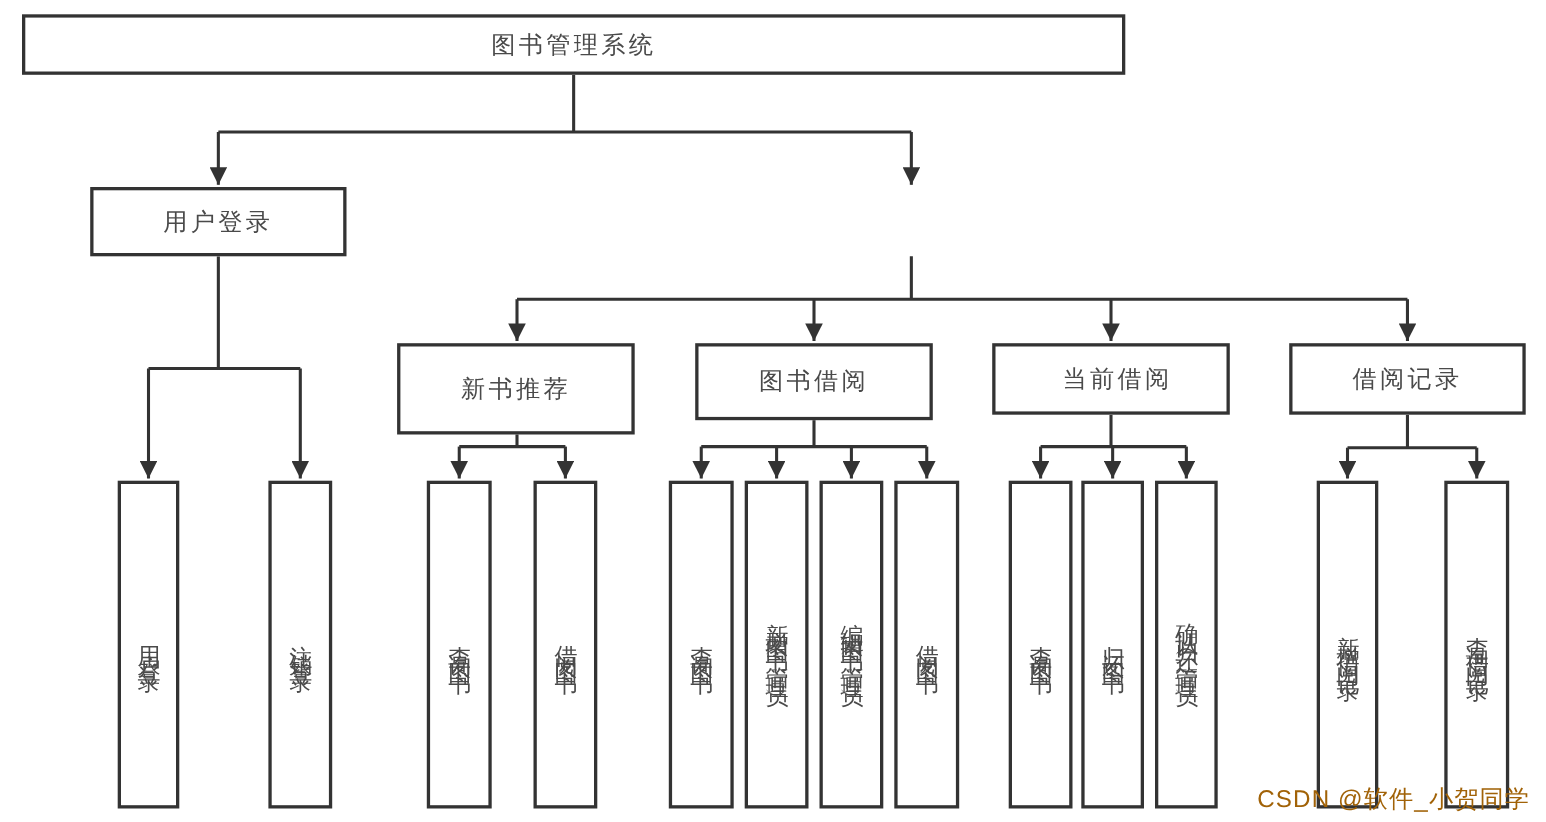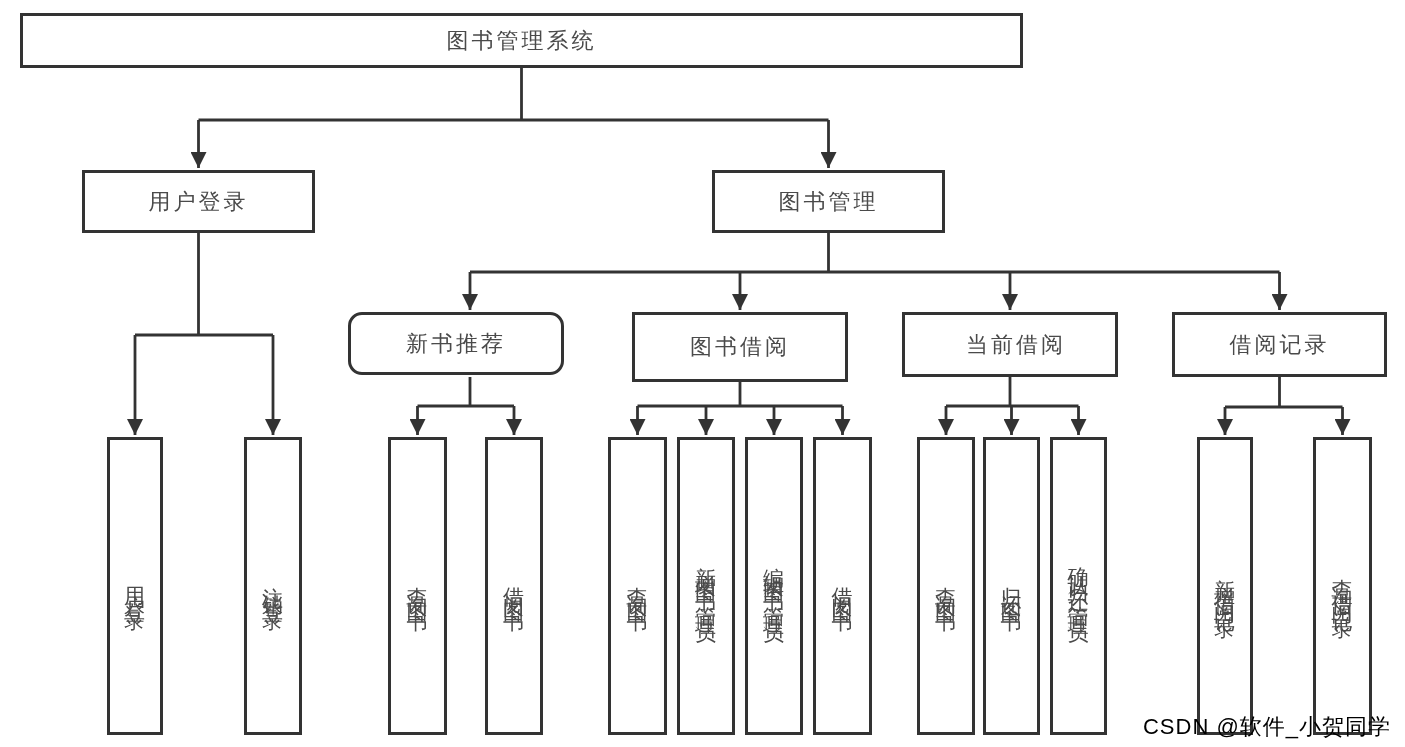--- a/index.html
+++ b/index.html
@@ -27,21 +27,21 @@
     text-orientation:mixed;
     font-size:21px;
     letter-spacing:8px;
     line-height:1;
     white-space:nowrap;
   }
   #watermark{
     position:absolute;
     right:14px;top:712px;
     font-size:22px;
-    color:#000000;
+    color:#a16207;
     letter-spacing:1px;
     z-index:5;
     white-space:nowrap;
   }
 </style>
 </head>
 <body>
 
 <div id="canvas">
 
@@ -81,25 +81,22 @@
     <path class="ln" d="M1342.5 407 V435" marker-end="url(#arw)"></path>
   </svg>
 
   <div class="box h" style="left:20px;top:13px;width:1003px;height:55px;">
     <span class="lbl">图书管理系统</span>
   </div>
 
   <div class="box h" style="left:82px;top:170px;width:233px;height:63px;">
     <span class="lbl">用户登录</span>
   </div>
-  <div class="box h" style="left:712px;top:170px;width:233px;height:63px;">
-    <span class="lbl">图书管理</span>
-  </div>
 
-  <div class="box h" style="left:348px;top:312px;width:216px;height:63px;border-radius:14px;">
+  <div class="box h" style="left:361px;top:312px;width:216px;height:83px;">
     <span class="lbl">新书推荐</span>
   </div>
   <div class="box h" style="left:632px;top:312px;width:216px;height:70px;">
     <span class="lbl">图书借阅</span>
   </div>
   <div class="box h" style="left:902px;top:312px;width:216px;height:65px;padding-left:12px;">
     <span class="lbl">当前借阅</span>
   </div>
   <div class="box h" style="left:1172px;top:312px;width:215px;height:65px;">
     <span class="lbl">借阅记录</span>

